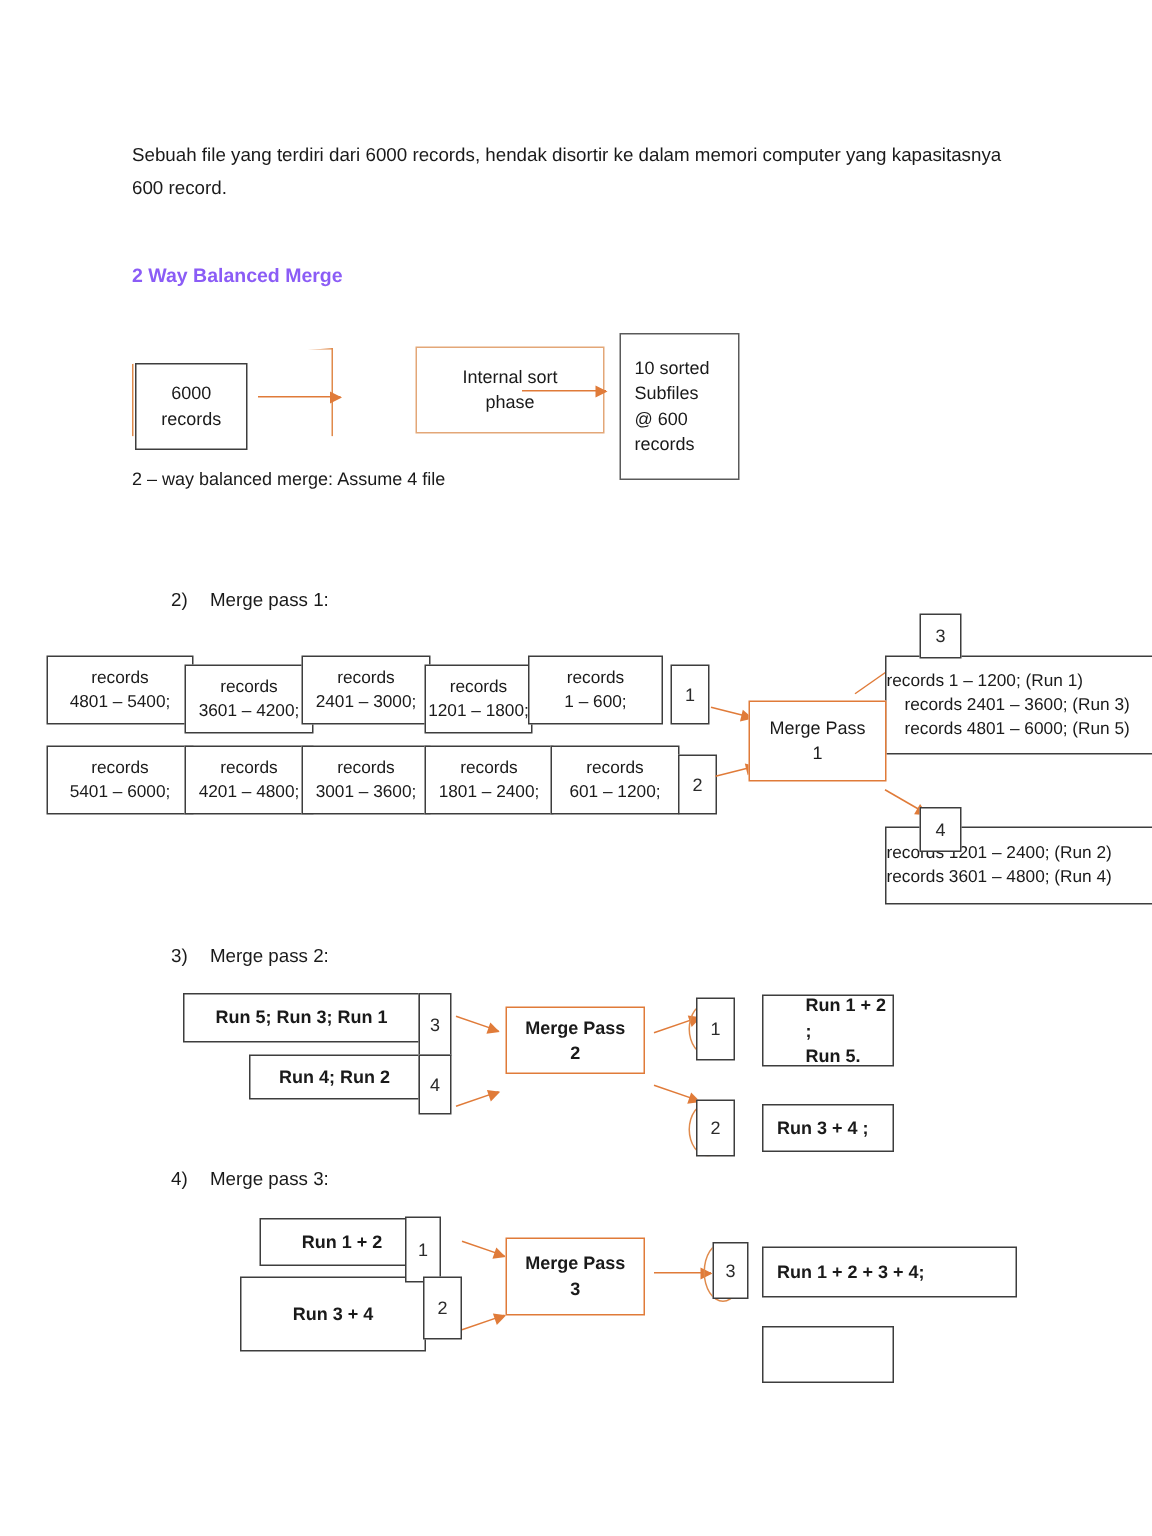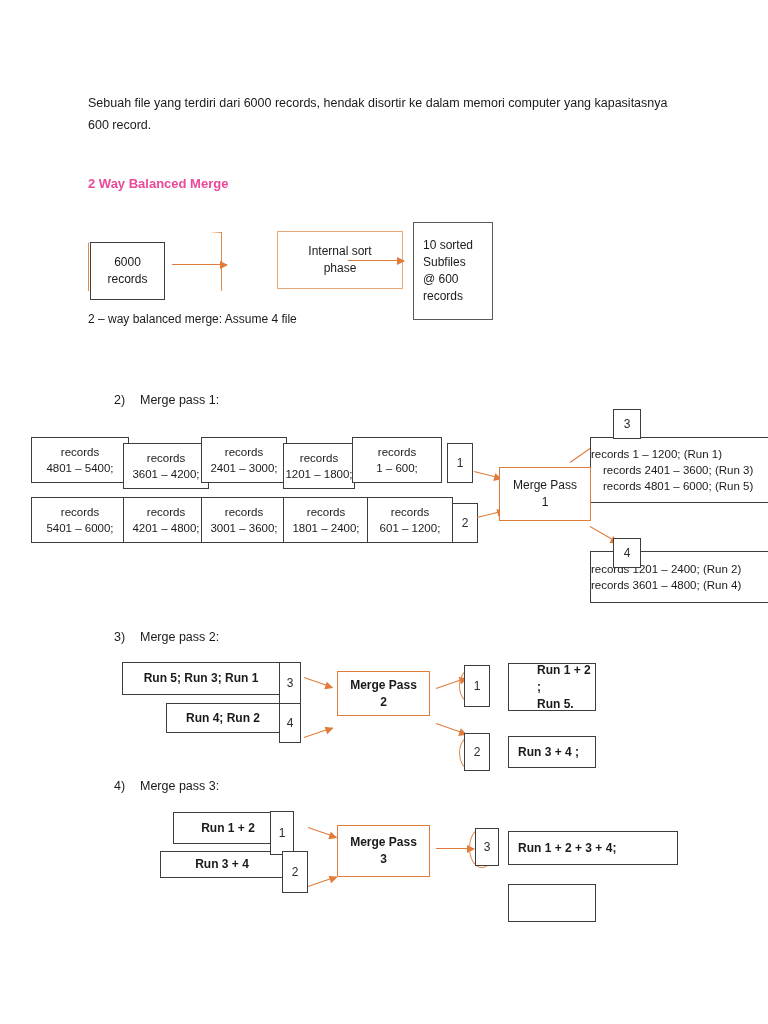--- a/index.html
+++ b/index.html
@@ -22,21 +22,21 @@
   .abs { position: absolute; }
 
   .para {
     font-size: 12.5px;
     line-height: 22px;
     color: #1a1a1a;
   }
   .heading {
     font-size: 13px;
     font-weight: bold;
-    color: #ec4899;
+    color: #8b5cf6;
   }
   .caption {
     font-size: 12px;
     color: #1a1a1a;
   }
   .listitem {
     font-size: 12.5px;
     color: #1a1a1a;
   }
   .listnum {
@@ -252,21 +252,21 @@
   <div class="abs box tag" style="left:464px; top:733px; width:26px; height:38px; z-index:3;">2</div>
   <div class="abs box bold left" style="left:508px; top:736px; width:88px; height:32px; font-size:12px;">Run 3 + 4 ;</div>
 
   <div class="abs listitem" style="left:114px; top:779px;">
     <span class="listnum">4)</span><span>Merge pass 3:</span>
   </div>
 
   <div class="abs box bold" style="left:173px; top:812px; width:110px; height:32px; font-size:12px;">Run 1 + 2</div>
   <div class="abs box tag" style="left:270px; top:811px; width:24px; height:44px; z-index:3;">1</div>
 
-  <div class="abs box bold" style="left:160px; top:851px; width:124px; height:27px; font-size:12px;">Run 3 + 4</div>
+  <div class="abs box bold" style="left:160px; top:851px; width:124px; height:50px; font-size:12px;">Run 3 + 4</div>
   <div class="abs box tag" style="left:282px; top:851px; width:26px; height:42px; z-index:3;">2</div>
 
   <div class="arrow" style="left:308px; top:827px; width:30px; transform: rotate(19deg);"></div>
   <div class="arrow" style="left:308px; top:886px; width:30px; transform: rotate(-19deg);"></div>
 
   <div class="abs box orange bold" style="left:337px; top:825px; width:93px; height:52px; flex-direction:column; font-size:12px;">
     <div>Merge Pass</div>
     <div>3</div>
   </div>
 

